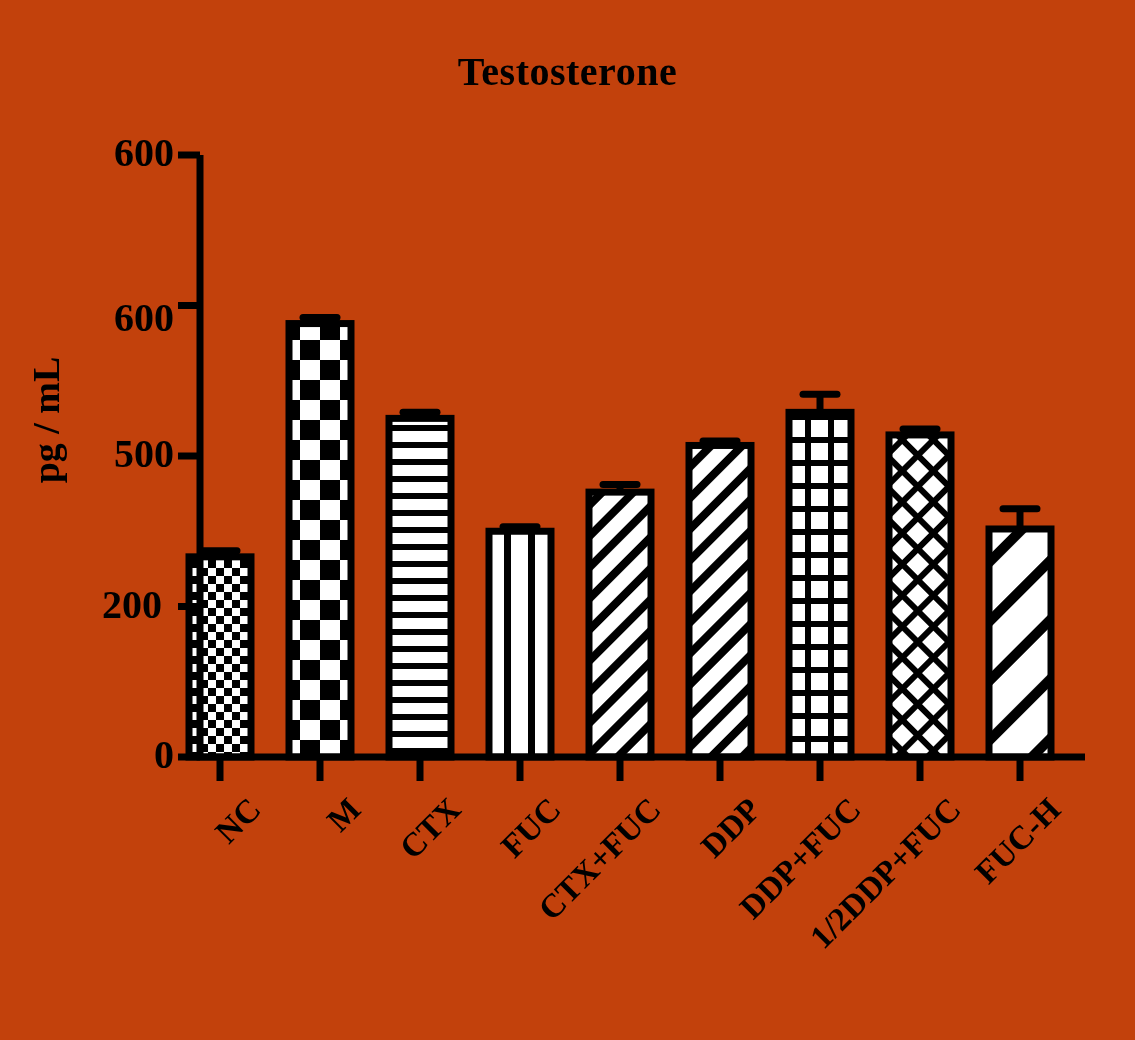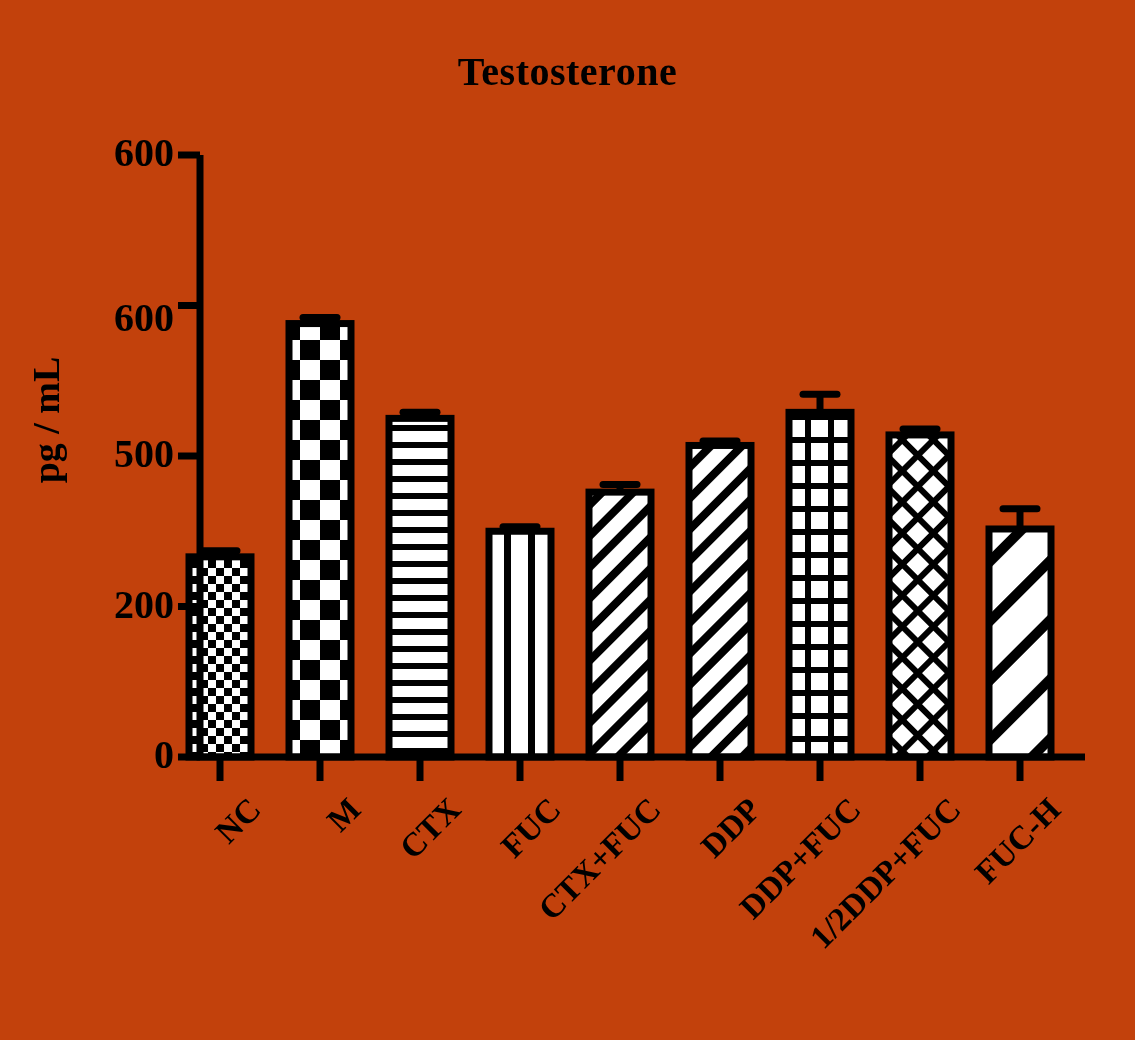--- a/index.html
+++ b/index.html
@@ -138,21 +138,21 @@
         <line x1="620" y1="757" x2="620" y2="781" stroke="#000000" stroke-width="7"></line>
         <line x1="720" y1="757" x2="720" y2="781" stroke="#000000" stroke-width="7"></line>
         <line x1="820" y1="757" x2="820" y2="781" stroke="#000000" stroke-width="7"></line>
         <line x1="920" y1="757" x2="920" y2="781" stroke="#000000" stroke-width="7"></line>
         <line x1="1020" y1="757" x2="1020" y2="781" stroke="#000000" stroke-width="7"></line>
       </g>
   </svg>
 
   <div id="ytick-labels">
       <div class="ytick-label" style="left: 54px; top: 735px;">0</div>
-      <div class="ytick-label" style="left: 54px; top: 584.5px;">200</div>
+      <div class="ytick-label" style="left: 42px; top: 584.5px;">200</div>
       <div class="ytick-label" style="left: 54px; top: 434px;">500</div>
       <div class="ytick-label" style="left: 54px; top: 298px;">600</div>
       <div class="ytick-label" style="left: 54px; top: 133px;">600</div>
     </div>
   <div id="yaxis-title">pg / mL</div>
   <div id="xtick-labels">
       <div class="xtick-label" style="left: -58px; top: 791px; width: 300px;"><span>NC</span></div>
       <div class="xtick-label" style="left: 42px; top: 791px; width: 300px;"><span>M</span></div>
       <div class="xtick-label" style="left: 142px; top: 791px; width: 300px;"><span>CTX</span></div>
       <div class="xtick-label" style="left: 242px; top: 791px; width: 300px;"><span>FUC</span></div>

